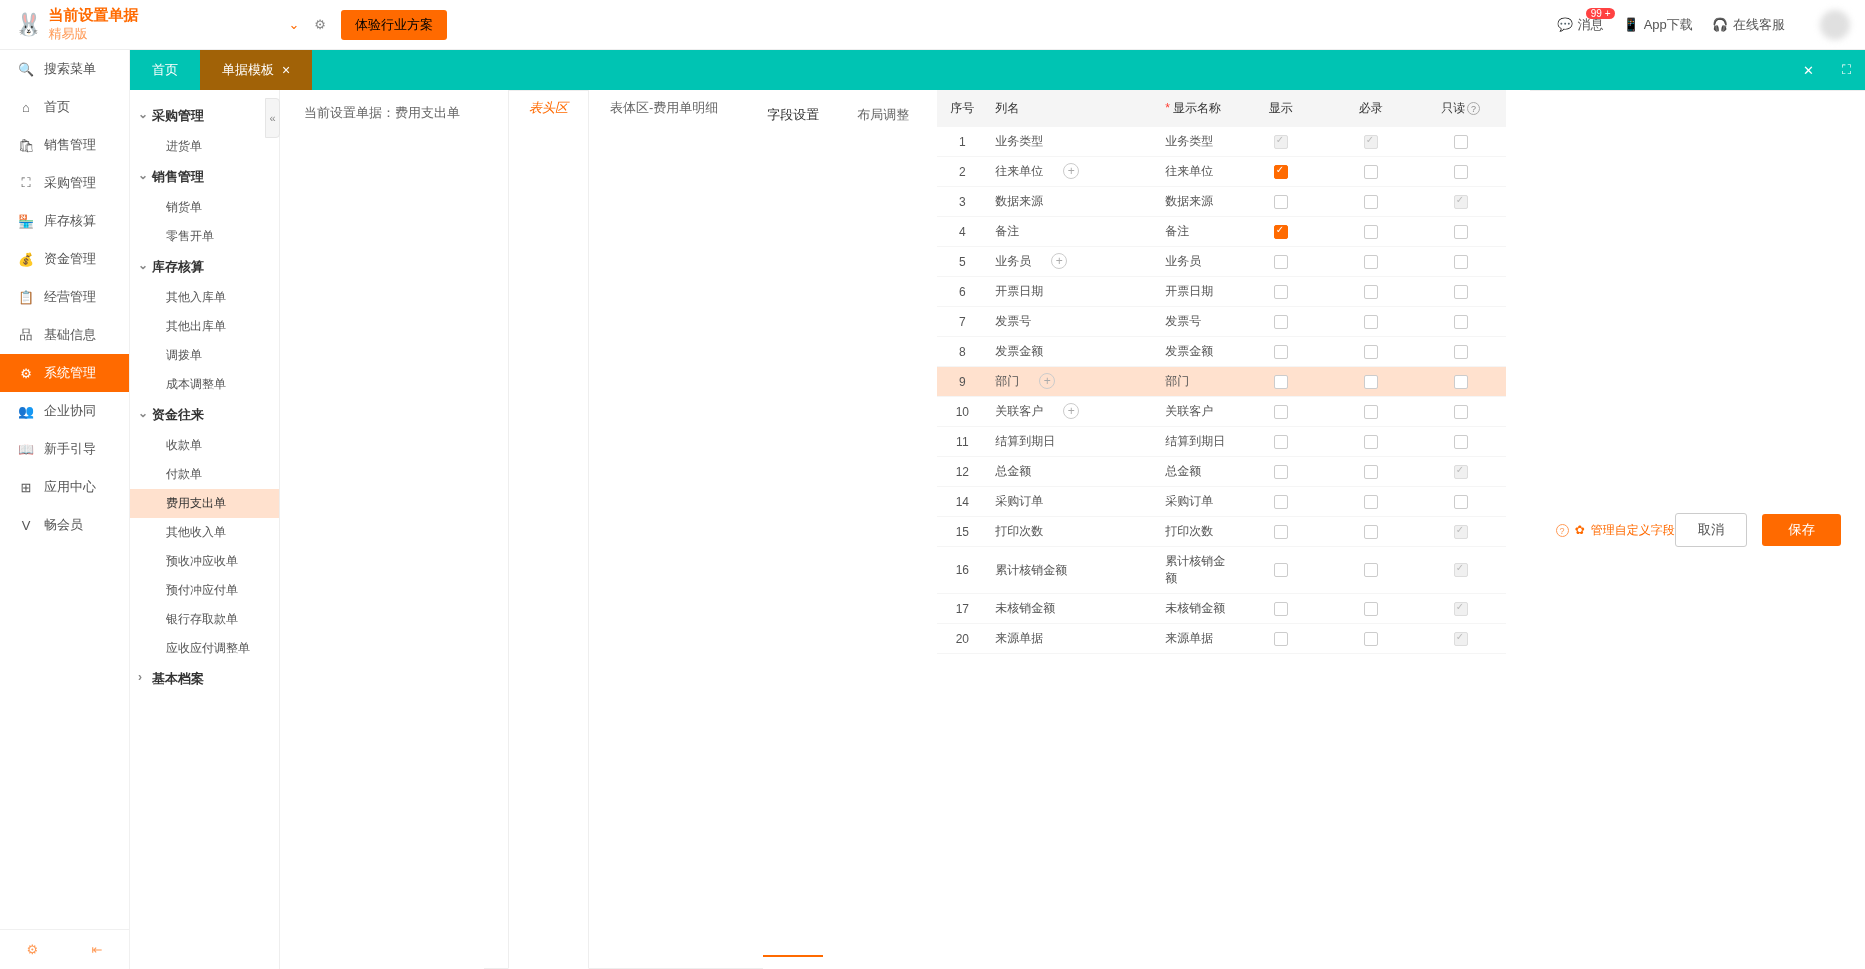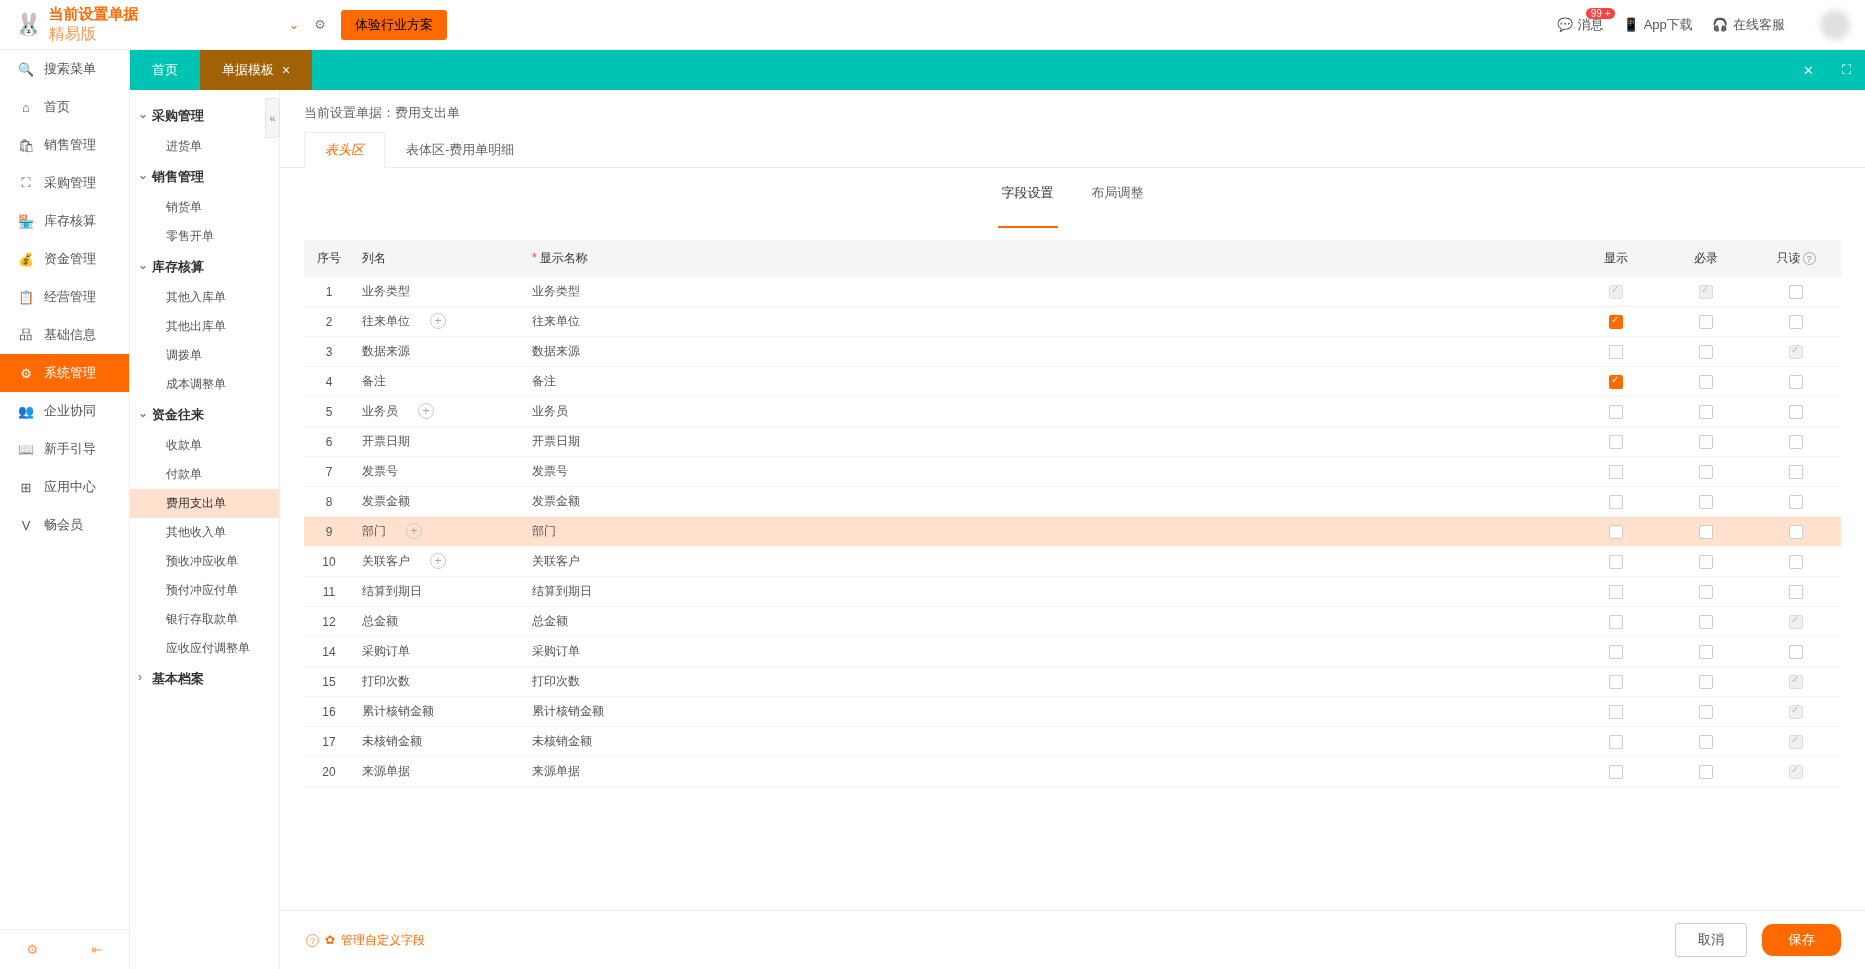--- a/index.html
+++ b/index.html
@@ -2,21 +2,21 @@
 <html><head>
 <meta charset="utf-8">
 <style>
 * { margin: 0; padding: 0; box-sizing: border-box; }
 body { font-family: "Microsoft YaHei", Arial, sans-serif; font-size: 13px; color: #333; background: #fff; overflow: hidden; }
 .app { display: flex; flex-direction: column; height: 969px; width: 1865px; }
 
 
 .header { height: 50px; display: flex; align-items: center; padding: 0 15px; border-bottom: 1px solid #eee; }
 .logo { display: flex; align-items: center; gap: 6px; font-weight: bold; color: #ff6a00; font-size: 15px; min-width: 120px; }
-.logo-sub { font-size: 16px; color: #ff9a56; display: block; font-weight: normal; }
+.logo-sub { font-size: 13px; color: #ff9a56; display: block; font-weight: normal; }
 .org-select { color: #999; margin-left: 30px; display: flex; align-items: center; cursor: pointer; }
 .gear { margin-left: 15px; color: #888; cursor: pointer; }
 .btn-orange { background: #ff6a00; color: #000000; border: none; border-radius: 3px; padding: 6px 14px; margin-left: 15px; cursor: pointer; font-size: 13px; }
 .header-spacer { flex: 1; }
 .header-right { display: flex; align-items: center; gap: 20px; color: #555; }
 .header-item { display: flex; align-items: center; gap: 4px; cursor: pointer; position: relative; }
 .badge { position: absolute; top: -8px; right: -12px; background: #ff4242; color: #fff; border-radius: 8px; padding: 0 5px; font-size: 10px; }
 .user-avatar { width: 30px; height: 30px; border-radius: 50%; background: #e0e0e0; margin-left: 15px; }
 
 
@@ -45,21 +45,21 @@
 
 .sidetree { width: 150px; border-right: 1px solid #eee; padding-top: 10px; overflow-y: auto; }
 .tree-header { padding: 7px 10px 7px 22px; color: #333; font-weight: bold; cursor: pointer; position: relative; }
 .tree-header::before { content: "⌄"; position: absolute; left: 8px; color: #888; font-size: 12px; }
 .tree-header.collapsed::before { content: "›"; }
 .tree-item { padding: 6px 10px 6px 36px; color: #555; cursor: pointer; font-size: 12px; }
 .tree-item.active { background: #ffe1ce; color: #333; }
 .collapse-tab { position: absolute; left: 135px; top: 8px; width: 15px; height: 40px; background: #f5f5f5; border: 1px solid #e5e5e5; border-radius: 0 4px 4px 0; display: flex; align-items: center; justify-content: center; color: #888; cursor: pointer; z-index: 5; font-size: 11px; }
 
 
-.settings { flex: 1; display: flex; flex-direction: column; overflow: hidden; }
+.settings { flex: 1; display: flex; flex-direction: row; overflow: hidden; }
 .settings-top { padding: 14px 24px 10px; color: #666; font-size: 13px; }
 .region-tabs { padding: 0 24px; display: flex; border-bottom: 1px solid #eee; gap: 0; }
 .region-tab { padding: 8px 20px; border: 1px solid transparent; border-bottom: none; cursor: pointer; color: #666; }
 .region-tab.active { border-color: #eee; color: #ff6a00; border-bottom: 1px solid #fff; margin-bottom: -1px; font-style: italic; }
 .subtabs { display: flex; justify-content: center; gap: 30px; padding: 12px 0; }
 .subtab { padding: 4px 4px 24px; color: #666; cursor: pointer; }
 .subtab.active { color: #333; border-bottom: 2px solid #ff6a00; }
 
 
 .table-wrap { flex: 1; overflow-y: auto; padding: 0 24px; }
@@ -81,21 +81,21 @@
 .cb.checked-muted { background: #f0f0f0; border-color: #ddd; }
 .cb.checked-muted::after { content: "✓"; color: #bbb; font-size: 10px; position: absolute; top: -2px; left: 1px; }
 .help-q { display: inline-block; width: 13px; height: 13px; border: 1px solid #aaa; border-radius: 50%; font-size: 9px; line-height: 12px; text-align: center; color: #888; margin-left: 2px; }
 
 
 .footer-bar { display: flex; align-items: center; padding: 12px 24px; border-top: 1px solid #eee; }
 .footer-left { display: flex; align-items: center; gap: 6px; color: #ff6a00; font-size: 12px; }
 .footer-left .q { border-color: #ff9a56; color: #ff9a56; }
 .footer-spacer { flex: 1; }
 .btn-default { background: #fff; border: 1px solid #ccc; color: #555; padding: 7px 22px; border-radius: 3px; cursor: pointer; margin-right: 15px; }
-.btn-primary { background: #ff6a00; border: none; color: #fff; padding: 7px 26px; border-radius: 11px; cursor: pointer; }
+.btn-primary { background: #ff6a00; border: none; color: #fff; padding: 7px 26px; border-radius: 3px; cursor: pointer; }
 
 .icon { display: inline-block; }
 </style>
 </head>
 <body>
 
 <div class="app">
 
   <div class="header">
     <div class="logo">

